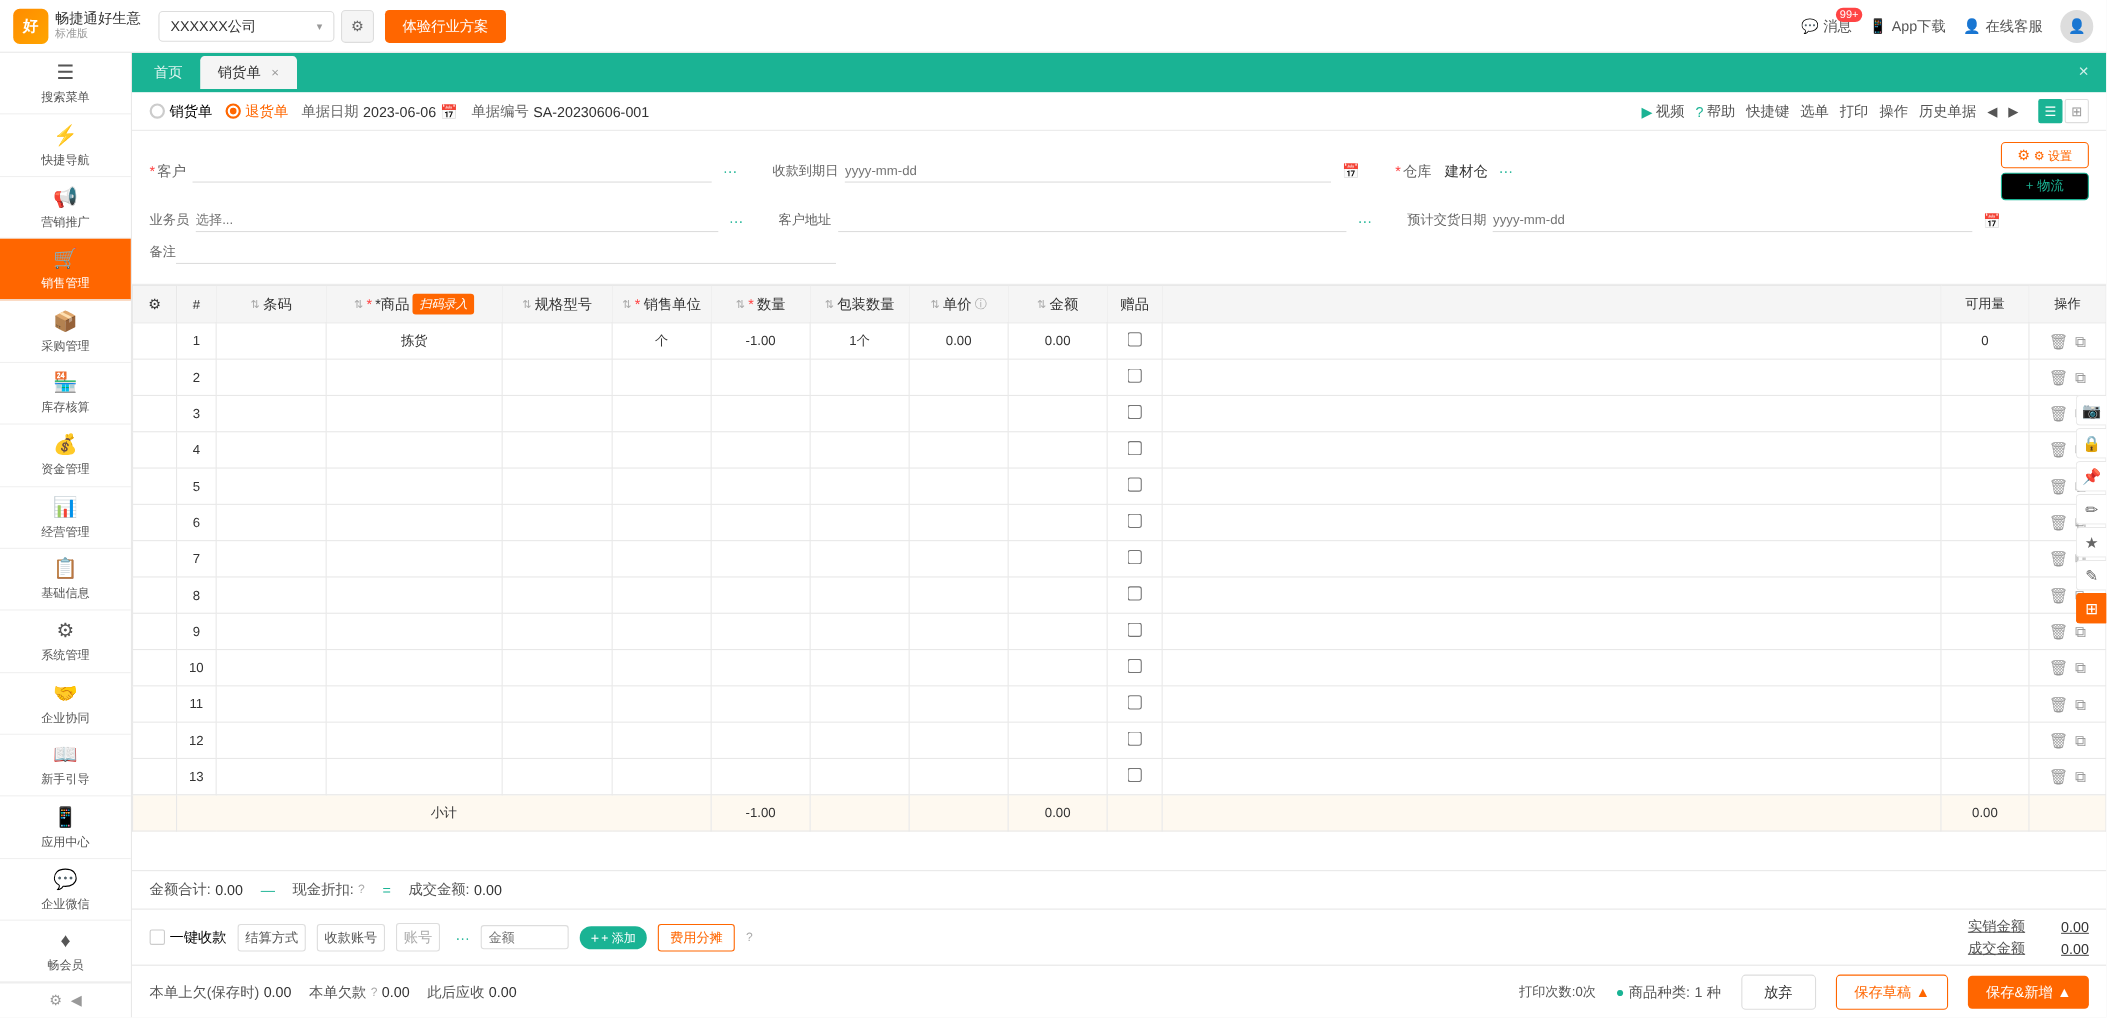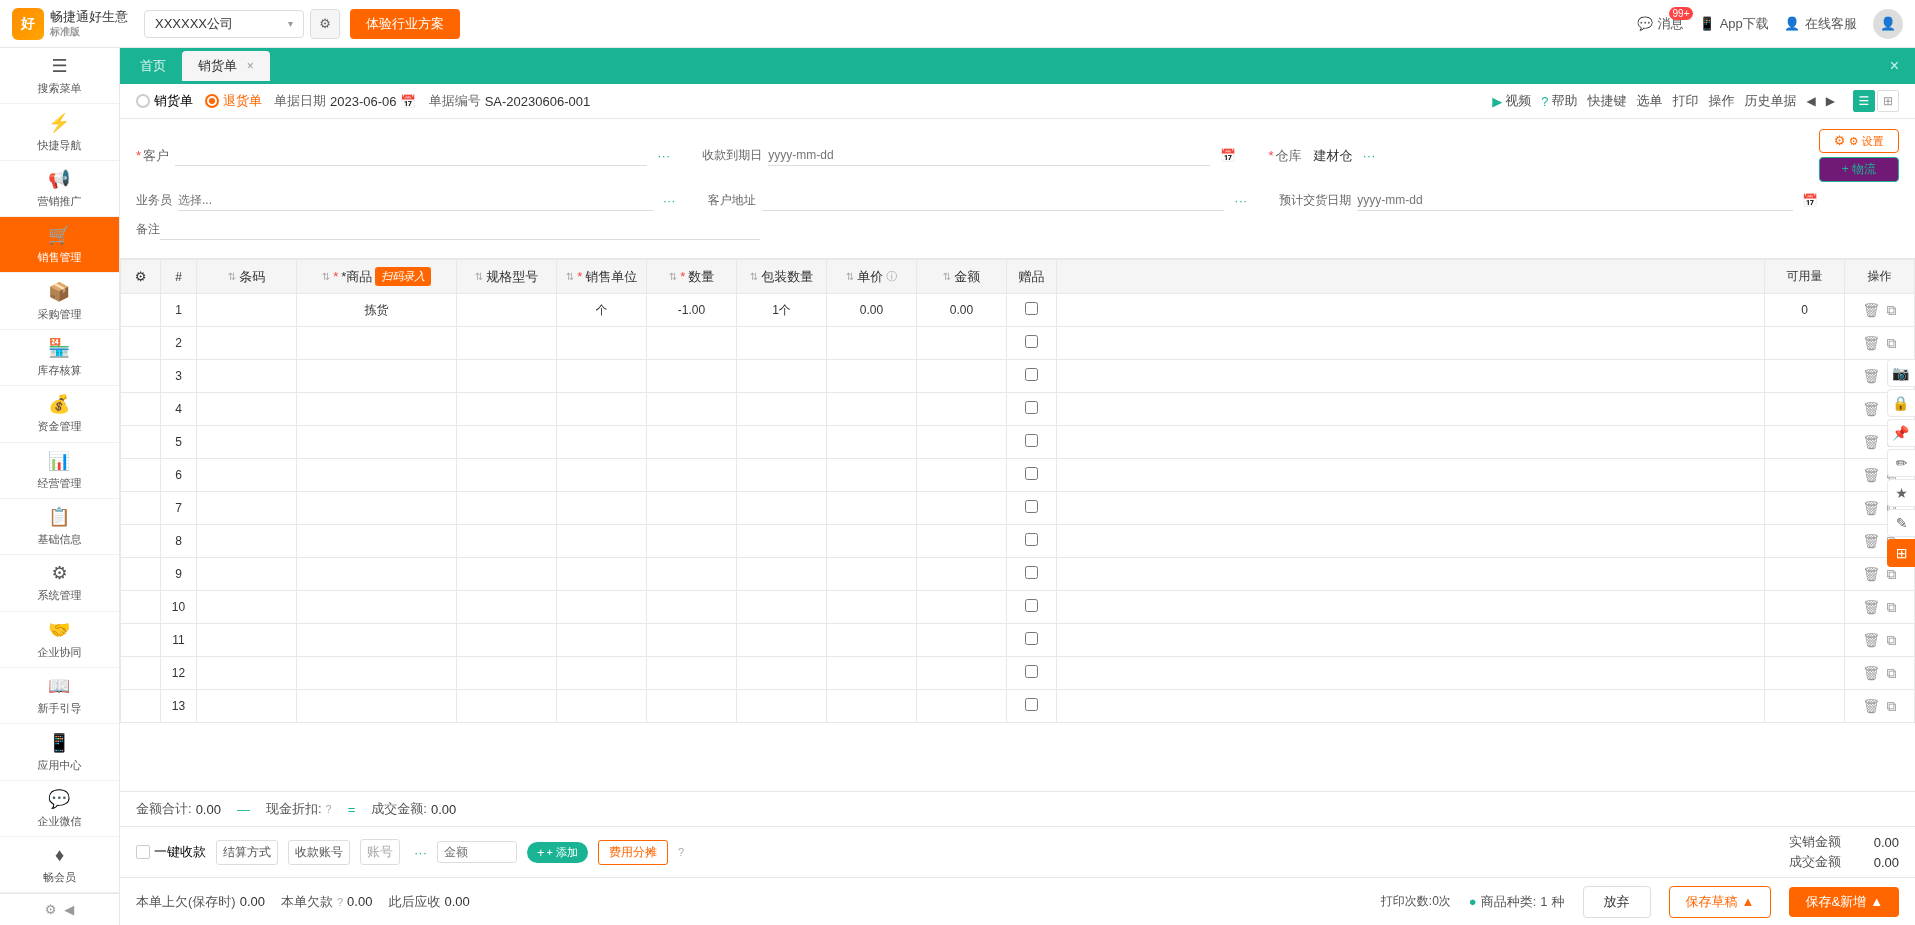--- a/index.html
+++ b/index.html
@@ -223,21 +223,21 @@
     }
     .right-buttons {
       display: flex; flex-direction: column; gap: 4px;
       margin-left: 16px; flex-shrink: 0;
     }
     .settings-btn {
       background: #fff; border: 1px solid #ff6600; color: #ff6600;
       border-radius: 4px; padding: 3px 10px; cursor: pointer; font-size: 12px;
     }
     .logistics-btn {
-      background: #701a75; border: 1px solid #1ab394; color: #1ab394;
+      background: #000000; border: 1px solid #1ab394; color: #1ab394;
       border-radius: 4px; padding: 3px 22px; cursor: pointer; font-size: 12px;
     }
 
     
     .table-container {
       flex: 1;
       overflow-y: auto;
       background: #fff;
     }
     .data-table {
@@ -329,21 +329,21 @@
       display: flex; align-items: center; gap: 2px;
     }
     .fee-split-btn {
       border: 1px solid #ff6600; color: #ff6600; background: #fff;
       border-radius: 3px; padding: 3px 10px; cursor: pointer; font-size: 12px;
     }
     .payment-right {
       margin-left: auto;
       display: flex; align-items: center; gap: 20px;
     }
-    .amount-summary { display: flex; flex-direction: column; align-items: flex-end; gap: 2px; font-size: 12px; color: #555; }
+    .amount-summary { display: flex; flex-direction: column; align-items: flex-end; gap: 2px; font-size: 12px; color: #555; text-decoration: underline; }
     .amount-line { display: flex; align-items: center; gap: 8px; }
     .amount-val { color: #333; font-weight: 500; min-width: 50px; text-align: right; }
 
     
     .footer-bar {
       background: #fff;
       border-top: 1px solid #e8e8e8;
       display: flex; align-items: center;
       padding: 8px 16px;
       gap: 16px;
@@ -394,21 +394,21 @@
     .th-wrapper { display: flex; align-items: center; justify-content: center; gap: 3px; }
   </style>
 </head>
 <body>
 
 <div class="top-bar">
   <div class="logo-area">
     <div class="logo-icon">好</div>
     <div class="logo-text">
       <div>畅捷通好生意</div>
-      <div style="color:#999;font-size:10px;font-weight:bold;">标准版</div>
+      <div style="color:#999;font-size:10px;">标准版</div>
     </div>
   </div>
   <div class="company-selector" style="margin-left:12px;">
     <span class="company-name">XXXXXX公司</span>
     <span class="chevron-down">▾</span>
   </div>
   <div class="gear-btn">⚙</div>
   <button class="trial-btn">体验行业方案</button>
   <div class="top-right">
     <div class="top-icon-item" style="position:relative;">
@@ -952,20 +952,32 @@
               <td></td>
               <td></td>
               <td>
                 <div class="action-cell">
                   <span class="action-icon">🗑</span>
                   <span class="action-icon">⧉</span>
                 </div>
               </td>
             </tr>
 
+          <tr class="subtotal-row">
+            <td></td>
+            <td colspan="5">小计</td>
+            <td class="qty-red">-1.00</td>
+            <td></td>
+            <td></td>
+            <td>0.00</td>
+            <td></td>
+            <td></td>
+            <td>0.00</td>
+            <td></td>
+          </tr>
         </tbody>
       </table>
     </div>
 
     <div class="bottom-summary">
       <div class="summary-row">
         <div class="summary-item">
           <span>金额合计:</span>
           <span class="summary-value">0.00</span>
         </div>

